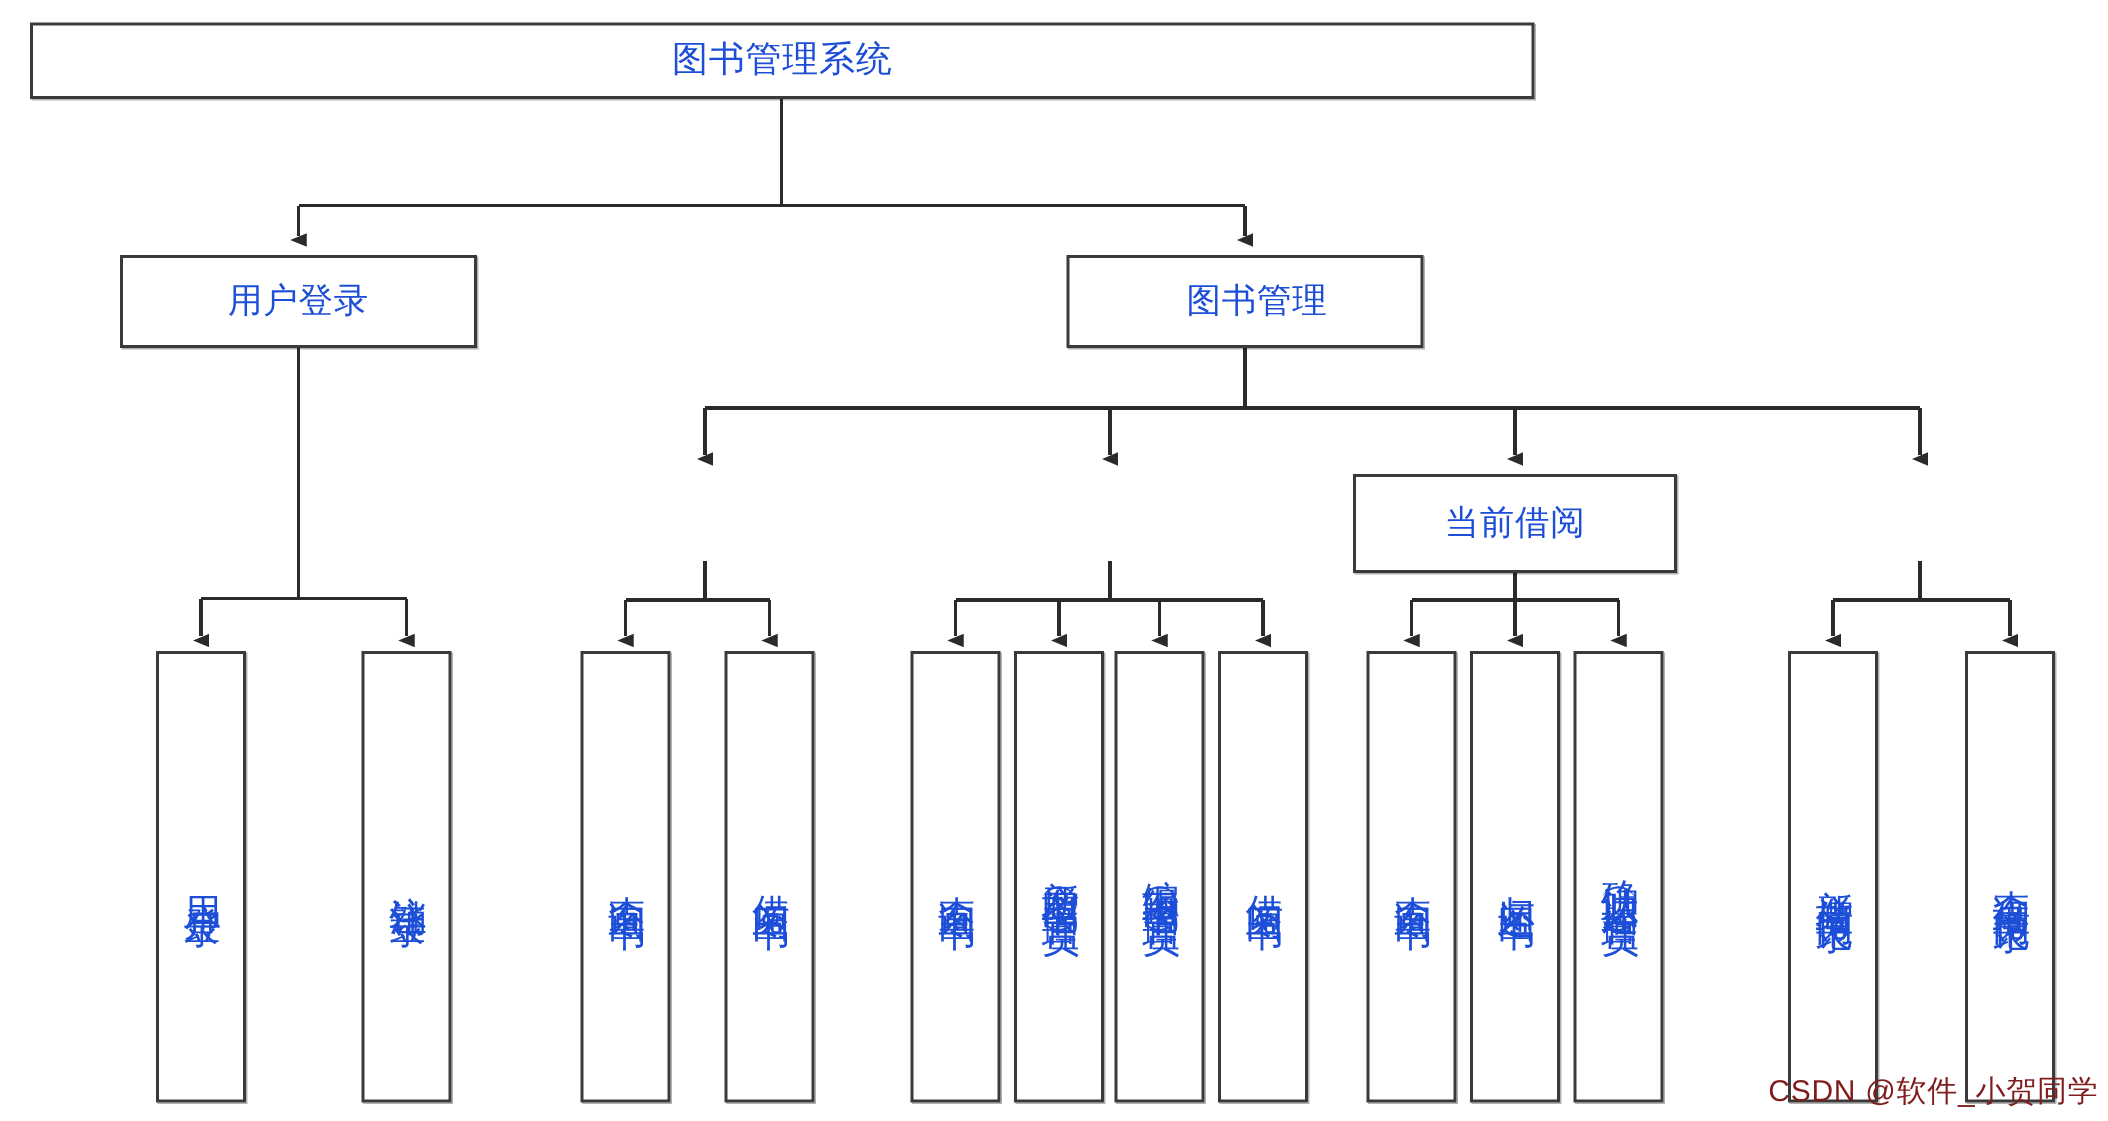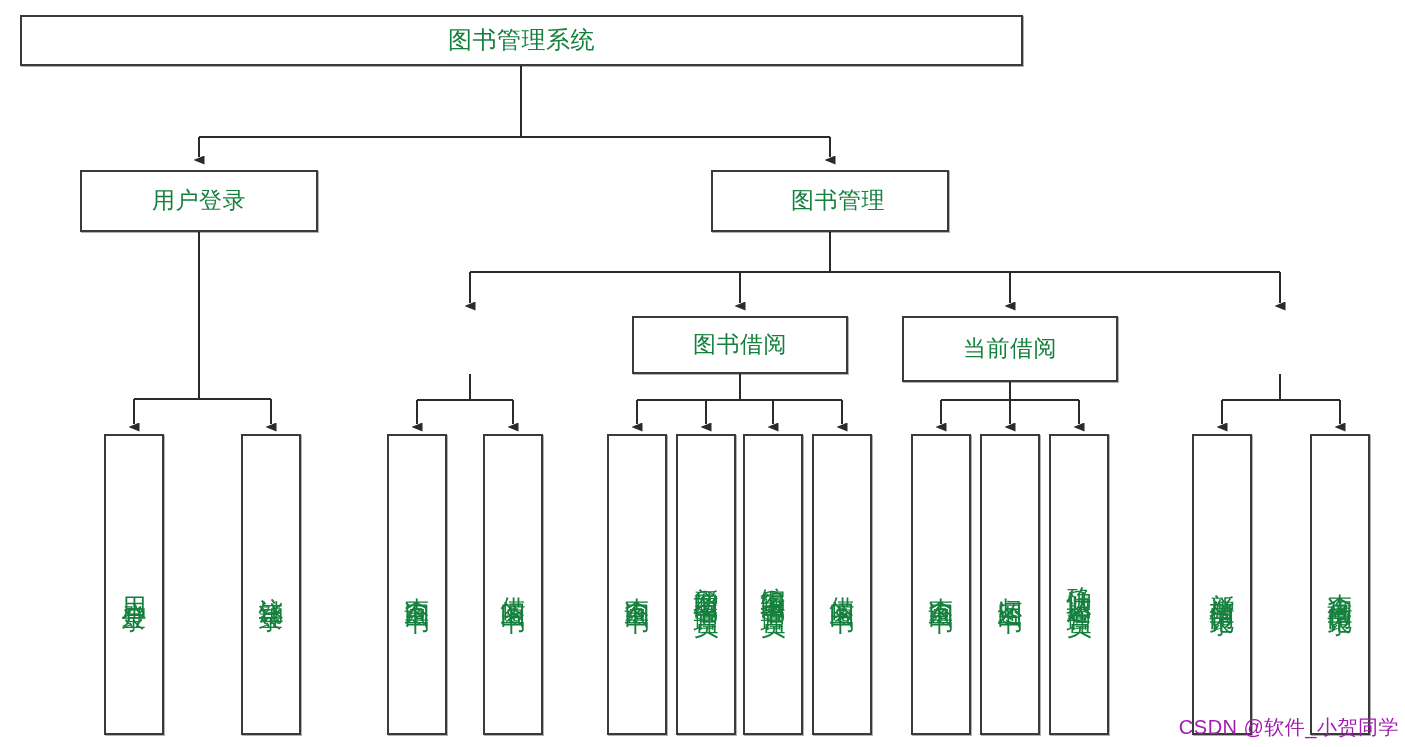--- a/index.html
+++ b/index.html
@@ -27,21 +27,21 @@
     pointer-events: none;
   }
   .node {
     position: absolute;
     box-sizing: border-box;
     border: 2.5px solid #3a3a3a;
     background: #ffffff;
     display: flex;
     align-items: center;
     justify-content: center;
-    color: #15803d;
+    color: #1d4ed8;
     box-shadow: 1px 1px 0 rgba(0,0,0,0.30);
   }
   .node .lbl {
     display: block;
     line-height: 1.18;
     letter-spacing: 0.5px;
     text-align: center;
     white-space: nowrap;
   }
   
@@ -61,21 +61,21 @@
     text-orientation: upright;
     font-size: 25px;
     letter-spacing: 4px;
     line-height: 1;
   }
   .watermark {
     position: absolute;
     right: 6px;
     bottom: 6px;
     font-size: 20px;
-    color: #a21caf;
+    color: #7f1d1d;
     letter-spacing: 0.5px;
     white-space: nowrap;
     user-select: none;
   }
 </style>
 </head>
 <body>
 
 <div id="canvas">
 
@@ -135,23 +135,20 @@
     <span class="lbl">图书管理系统</span>
   </div>
 
   <div class="node h" style="left:80px; top:170px; width:238px; height:62px;">
     <span class="lbl">用户登录</span>
   </div>
   <div class="node h" style="left:711px; top:170px; width:238px; height:62px;padding-left:16px;">
     <span class="lbl">图书管理</span>
   </div>
 
-  <div class="node h" style="left:632px; top:316px; width:216px; height:58px;">
-    <span class="lbl">图书借阅</span>
-  </div>
   <div class="node h" style="left:902px; top:316px; width:216px; height:66px;">
     <span class="lbl">当前借阅</span>
   </div>
 
   <div class="node v" style="left:104px; top:434px; width:60px; height:301px;">
     <span class="lbl">用户登录</span>
   </div>
   <div class="node v" style="left:241px; top:434px; width:60px; height:301px;">
     <span class="lbl">注销登录</span>
   </div>

